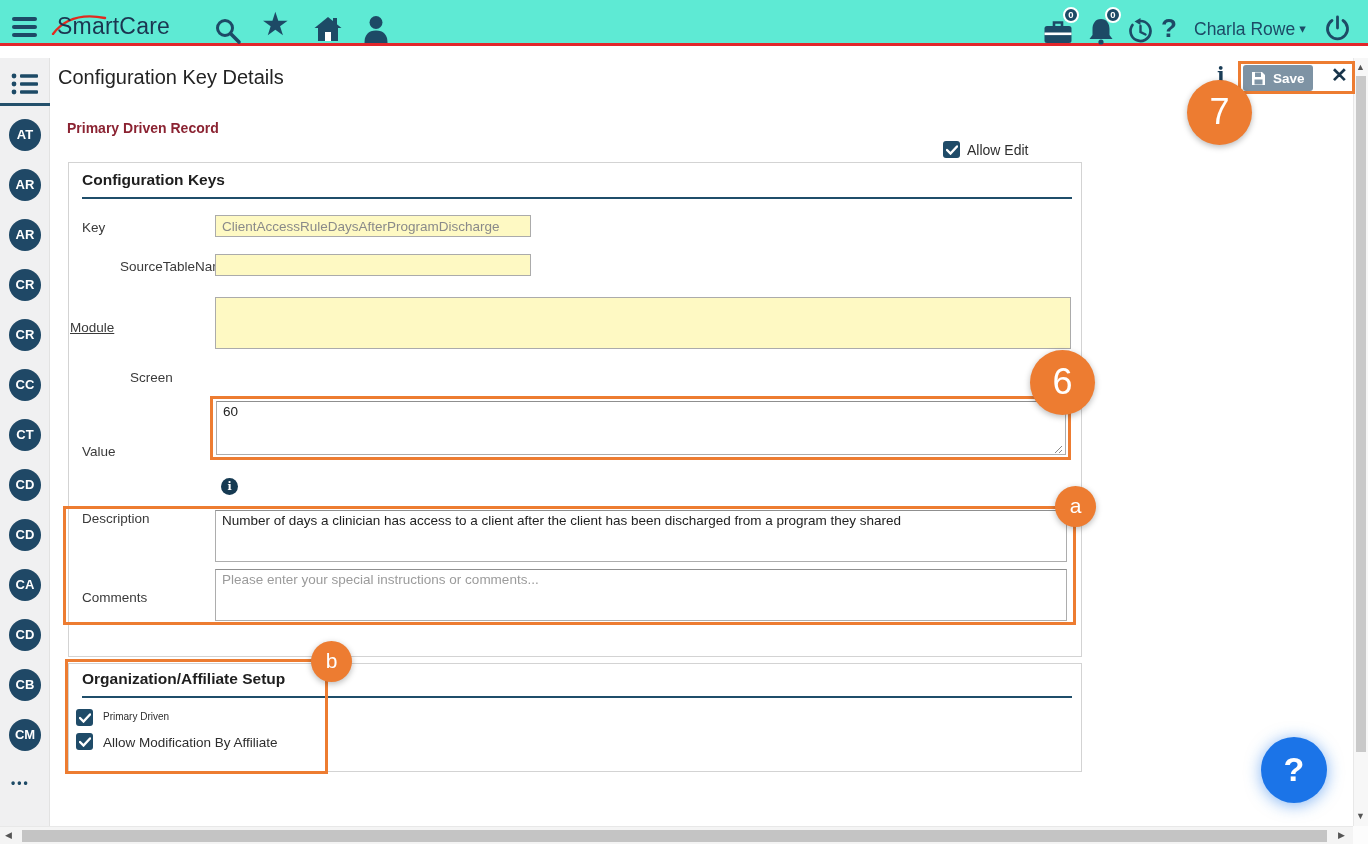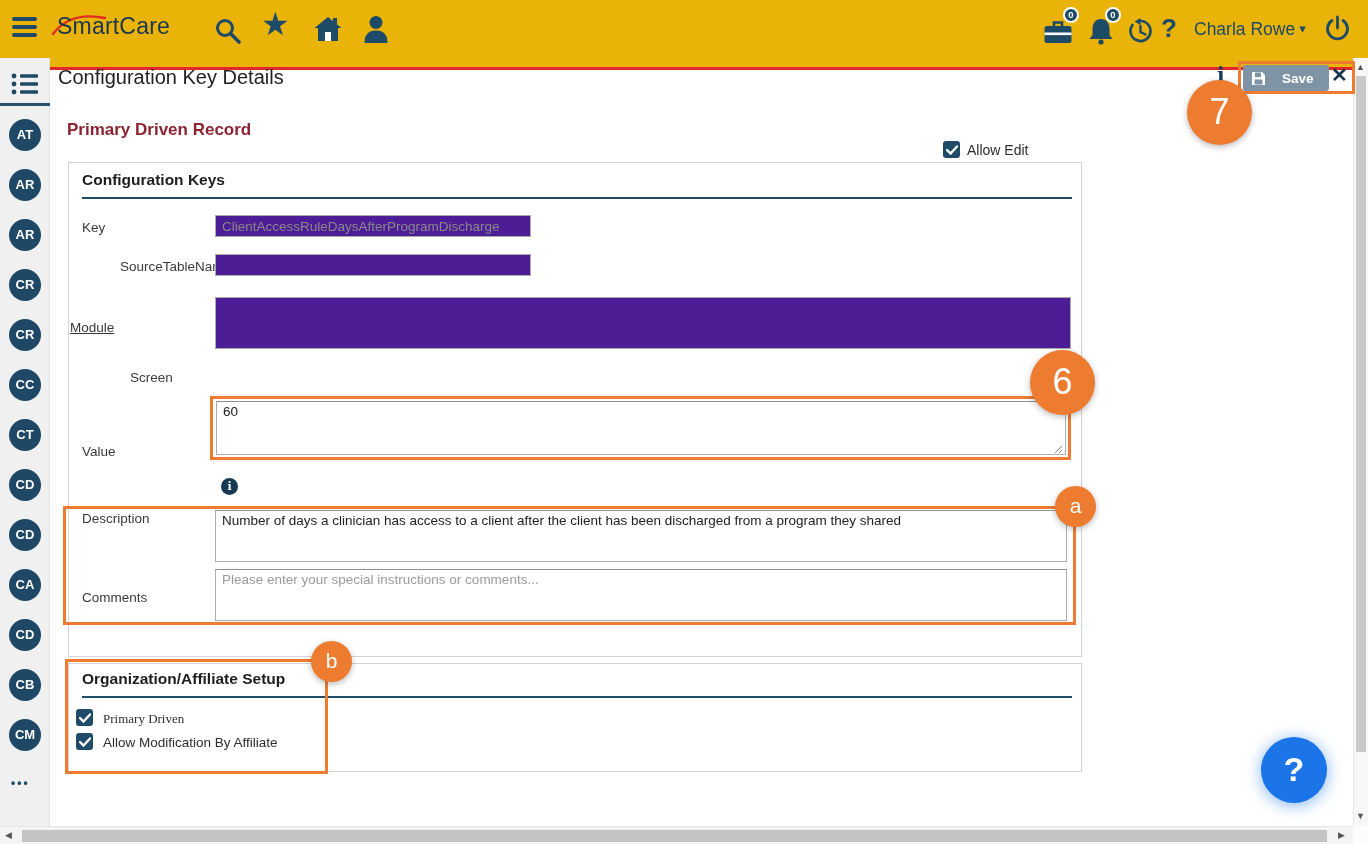--- a/index.html
+++ b/index.html
@@ -1,22 +1,22 @@
 <!DOCTYPE html>
 <html><head>
 <meta charset="utf-8">
 <style>
   * { margin:0; padding:0; box-sizing:border-box; }
   html,body { width:1368px; height:844px; overflow:hidden; background:#fff;
     font-family:"Liberation Sans", sans-serif; }
   .abs { position:absolute; }
 
   
-  .topbar { position:absolute; left:0; top:0; width:1368px; height:70px;
-    background:#eab308; border-bottom:3px solid #E2262B; }
+  .topbar { position:absolute; left:0; top:0; width:1368px; height:46px;
+    background:#5eead4; border-bottom:3px solid #E2262B; }
   .hamburger { left:12px; top:17px; width:26px; height:20px; cursor:pointer; }
   .hamburger i { display:block; width:25px; height:3.5px; background:#1D4A66; border-radius:2px; margin-bottom:4.5px; }
   .logo-text { left:57px; top:13px; font-size:23px; color:#1B3550; letter-spacing:.2px; }
   .banner { left:141px; top:3px; background:#E9262D; color:#fff; font-size:12.5px;
     font-weight:bold; padding:2px 9px 3px; border-radius:2px; }
   .badge { position:absolute; width:16px; height:16px; border-radius:50%; background:#1D4A66;
     border:2px solid #fff; color:#fff; font-size:9.5px; font-weight:bold; text-align:center;
     line-height:12px; }
   .star-glyph { left:261px; top:8px; font-size:32px; color:#1D4A66; line-height:1; }
   .qmark { left:1161px; top:13px; font-size:26px; font-weight:bold; color:#1D4A66; }
@@ -30,42 +30,42 @@
   .avatar { position:absolute; left:9px; width:32px; height:32px; border-radius:50%;
     background:#1F4866; color:#fff; font-size:13px; font-weight:bold; text-align:center;
     line-height:32px; cursor:pointer; }
   .more-dots { position:absolute; left:11px; top:718px; color:#1D4A66; font-size:12px;
     font-weight:bold; letter-spacing:2px; cursor:pointer; }
 
   
   .page-title { left:58px; top:66px; font-size:20px; color:#232323; font-weight:500; }
   .info-i { left:1217px; top:63px; font-family:"DejaVu Serif", serif; font-weight:bold;
     font-size:20px; color:#1A3D57; cursor:pointer; }
-  .save-btn { left:1243px; top:65px; width:86px; height:26px; background:#7E93A4;
-    border-radius:3px; display:flex; align-items:center; gap:16px; padding-left:8px;
+  .save-btn { left:1243px; top:65px; width:70px; height:26px; background:#7E93A4;
+    border-radius:3px; display:flex; align-items:center; gap:7px; padding-left:8px;
     color:#fff; font-size:13.5px; font-weight:bold; cursor:pointer; }
   .close-x { left:1331px; top:63px; font-size:20px; font-weight:bold; color:#17344A; cursor:pointer; }
 
   
   .annot-rect { border:3px solid #ED7C31; pointer-events:none; z-index:40; }
   .annot-circle { border-radius:50%; background:#ED7C31; color:#fff; text-align:center;
     pointer-events:none; z-index:41; box-shadow:0 2px 6px rgba(0,0,0,.28); }
   .big-circle { width:65px; height:65px; font-size:36px; line-height:63px; }
   .small-circle { width:41px; height:41px; font-size:21px; line-height:40px; }
 
   
-  .record-heading { left:67px; top:120px; font-size:17px; font-weight:bold; color:#8B2332;text-align:right; }
+  .record-heading { left:67px; top:120px; font-size:14px; font-weight:bold; color:#8B2332;text-align:right; }
   .checkbox { width:17px; height:17px; background:#1F4B68; border-radius:3px;
     display:flex; align-items:center; justify-content:center; cursor:pointer; }
   .cb-label { font-size:14px; color:#2E2E2E; }
   .group-box { border:1px solid #D3D3D3; background:#fff; }
   .box-title { font-size:15.5px; font-weight:bold; color:#1E1E1E; }
   .box-rule { height:2px; background:#1F4E6A; }
   .f-label { font-size:13.5px; color:#3A3A3A; }
-  input.dis, .dis-area { background:#4c1d95; border:1px solid #ABABAB; color:#8A8A8A;
+  input.dis, .dis-area { background:#fef9c3; border:1px solid #ABABAB; color:#8A8A8A;
     font-size:13.5px; font-family:"Liberation Sans", sans-serif; padding:0 6px; }
   .dis-area { padding:3px 6px; }
   textarea.live { background:#fff; border:1px solid #ADADAD; border-top-color:#8F8F8F;
     font-size:13.5px; font-family:"Liberation Sans", sans-serif; color:#222;
     padding:2px 6px; resize:none; outline:none; }
   textarea.live::placeholder { color:#9B9B9B; }
   .info-circle { width:17px; height:17px; border-radius:50%; background:#163A52; color:#fff;
     font-family:"DejaVu Serif", serif; font-size:11px; font-weight:bold; text-align:center;
     line-height:17px; cursor:pointer; }
 
@@ -231,21 +231,21 @@
 
 <div class="abs group-box" style="left:68px;top:663px;width:1014px;height:109px;"></div>
 <div class="abs box-title" style="left:82px;top:670px;">Organization/Affiliate Setup</div>
 <div class="abs box-rule" style="left:82px;top:696px;width:990px;"></div>
 
 <div class="abs checkbox" style="left:76px;top:709px;">
   <svg width="12" height="10">
       <path d="M1 5 L4.5 8.5 L11 1.5" stroke="#fff" stroke-width="2.4" fill="none" stroke-linecap="round"></path>
     </svg>
 </div>
-<div class="abs cb-label" style="left:103px;top:711px;font-size:13px;font-family:Liberation Serif, serif;">Primary Driven</div>
+<div class="abs cb-label" style="left:103px;top:711px;font-size:10px;">Primary Driven</div>
 
 <div class="abs checkbox" style="left:76px;top:733px;">
   <svg width="12" height="10">
       <path d="M1 5 L4.5 8.5 L11 1.5" stroke="#fff" stroke-width="2.4" fill="none" stroke-linecap="round"></path>
     </svg>
 </div>
 <div class="abs cb-label" style="left:103px;top:735px;font-size:13.5px;">Allow Modification By Affiliate</div>
 
 <div class="abs annot-rect" style="left:65px;top:659px;width:263px;height:115px;"></div>
 <div class="abs annot-circle small-circle" style="left:311px;top:641px;">b</div>

